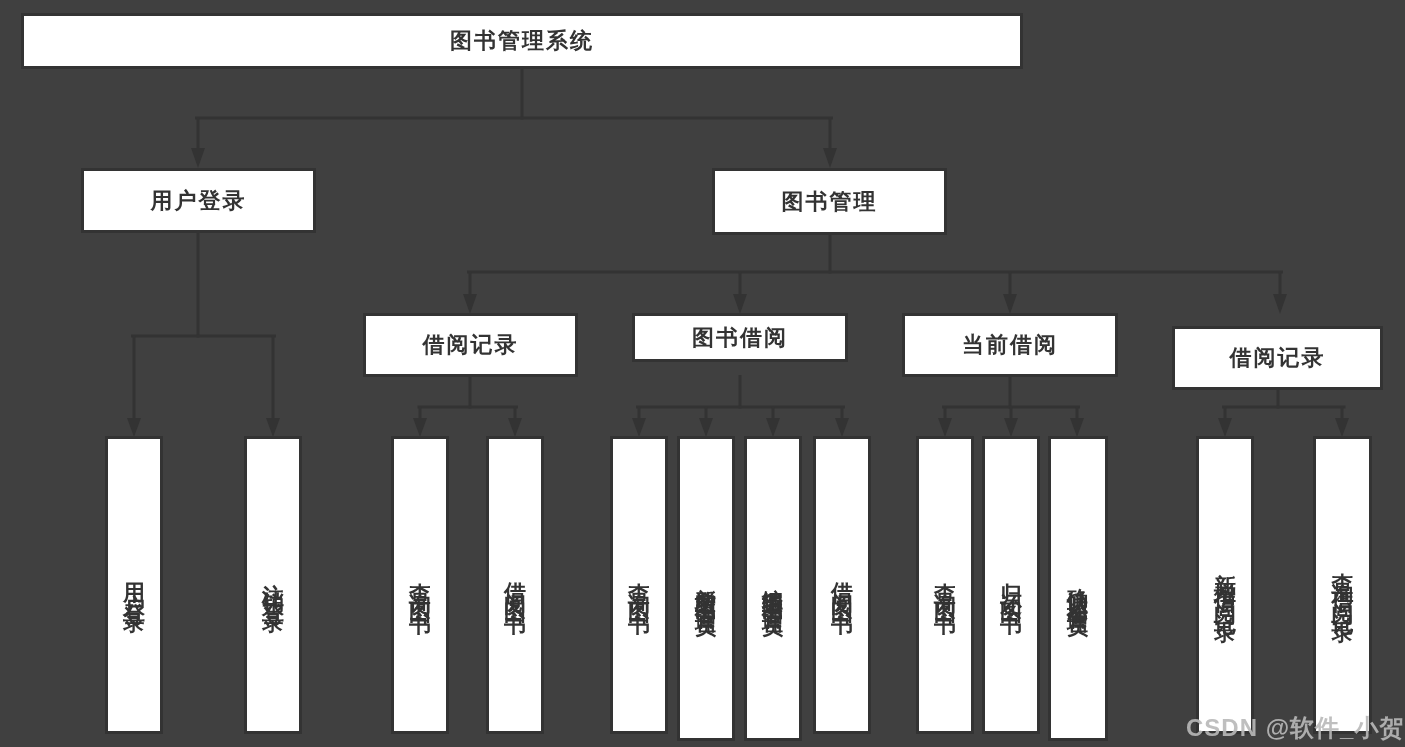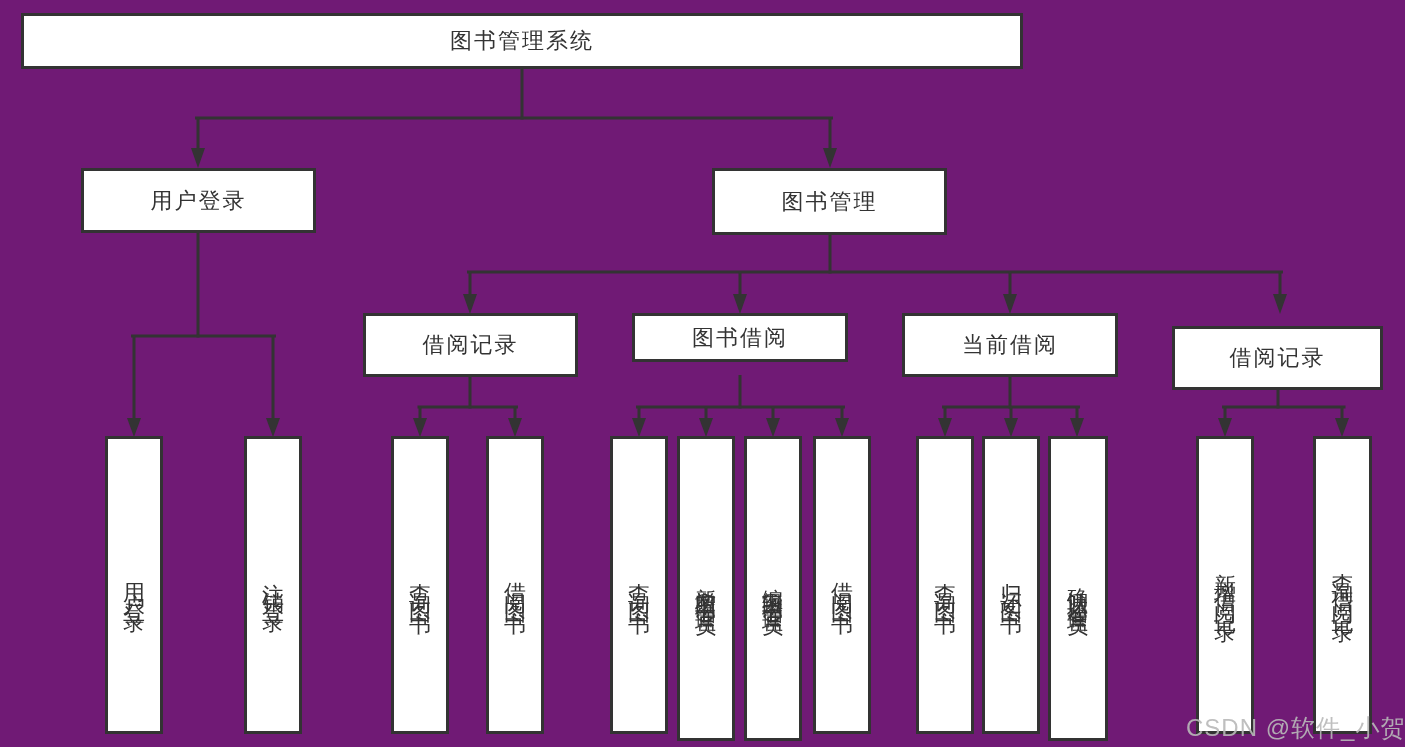--- a/index.html
+++ b/index.html
@@ -1,22 +1,23 @@
 <!DOCTYPE html>
 <html><head>
 <meta charset="utf-8">
 <style>
   html, body { margin: 0; padding: 0; background: #ffffff; }
   .canvas {
     position: relative;
     width: 1405px;
     height: 747px;
-    background: #701a75;
+    background: #404040;
     font-family: "Liberation Sans", sans-serif;
     overflow: hidden;
+    font-weight: bold;
   }
   .connectors {
     position: absolute;
     left: 0; top: 0;
     width: 1405px; height: 747px;
     pointer-events: none;
   }
   .node {
     position: absolute;
     box-sizing: border-box;

